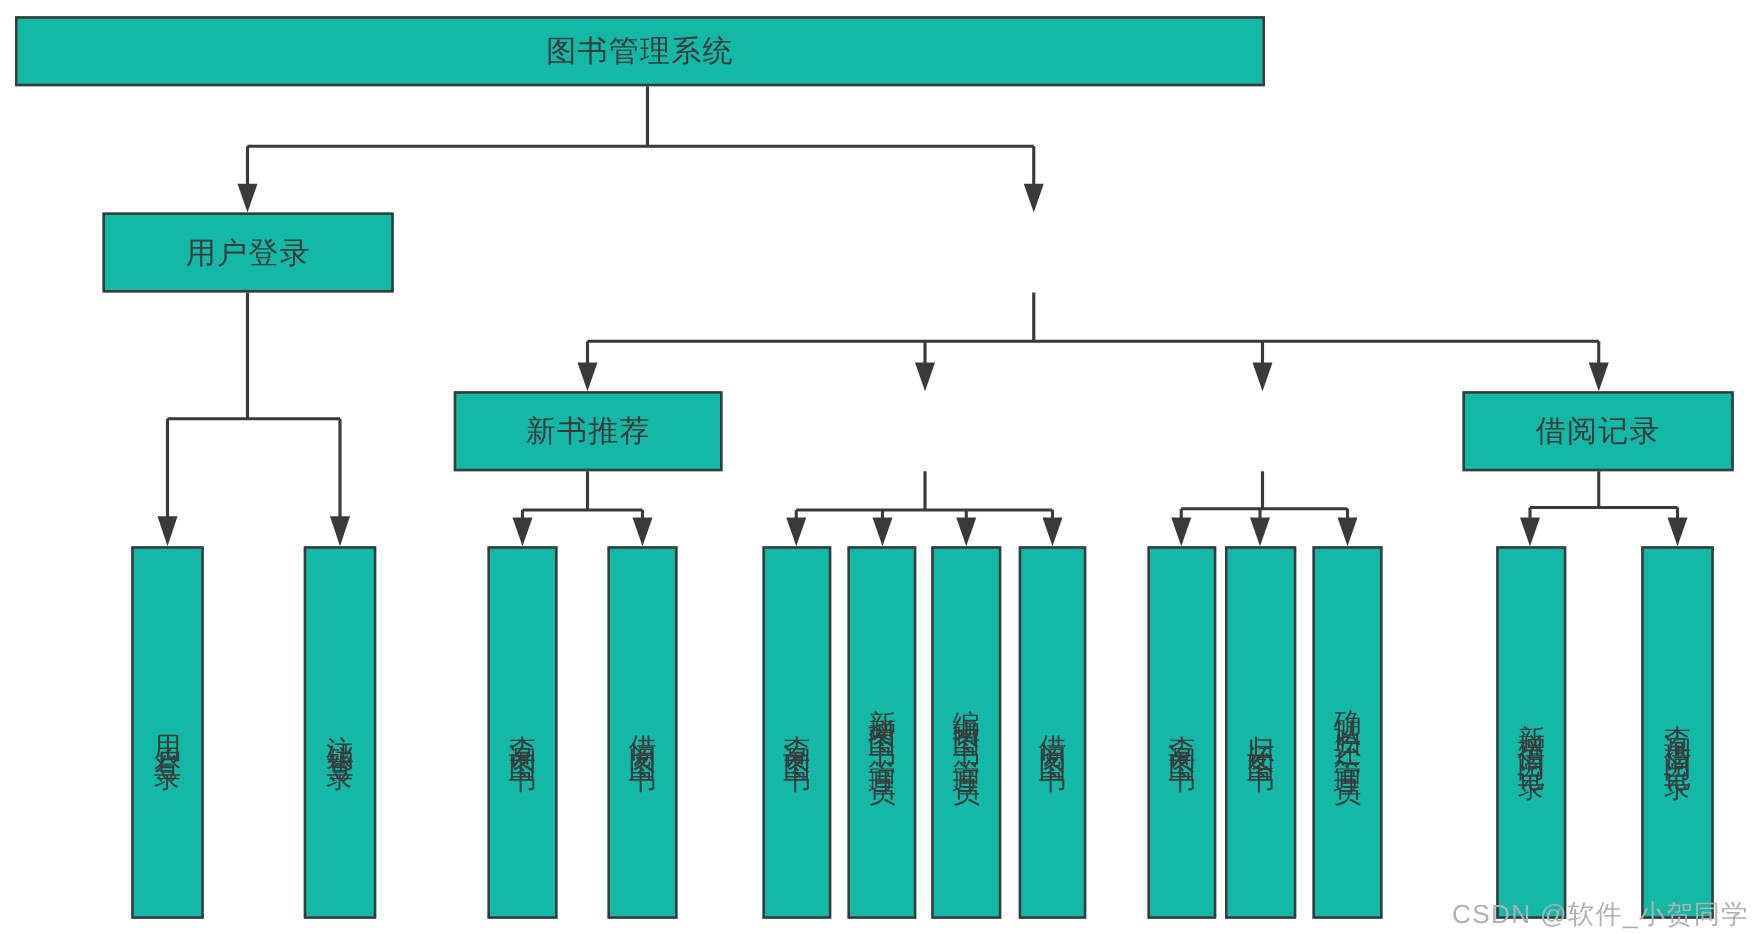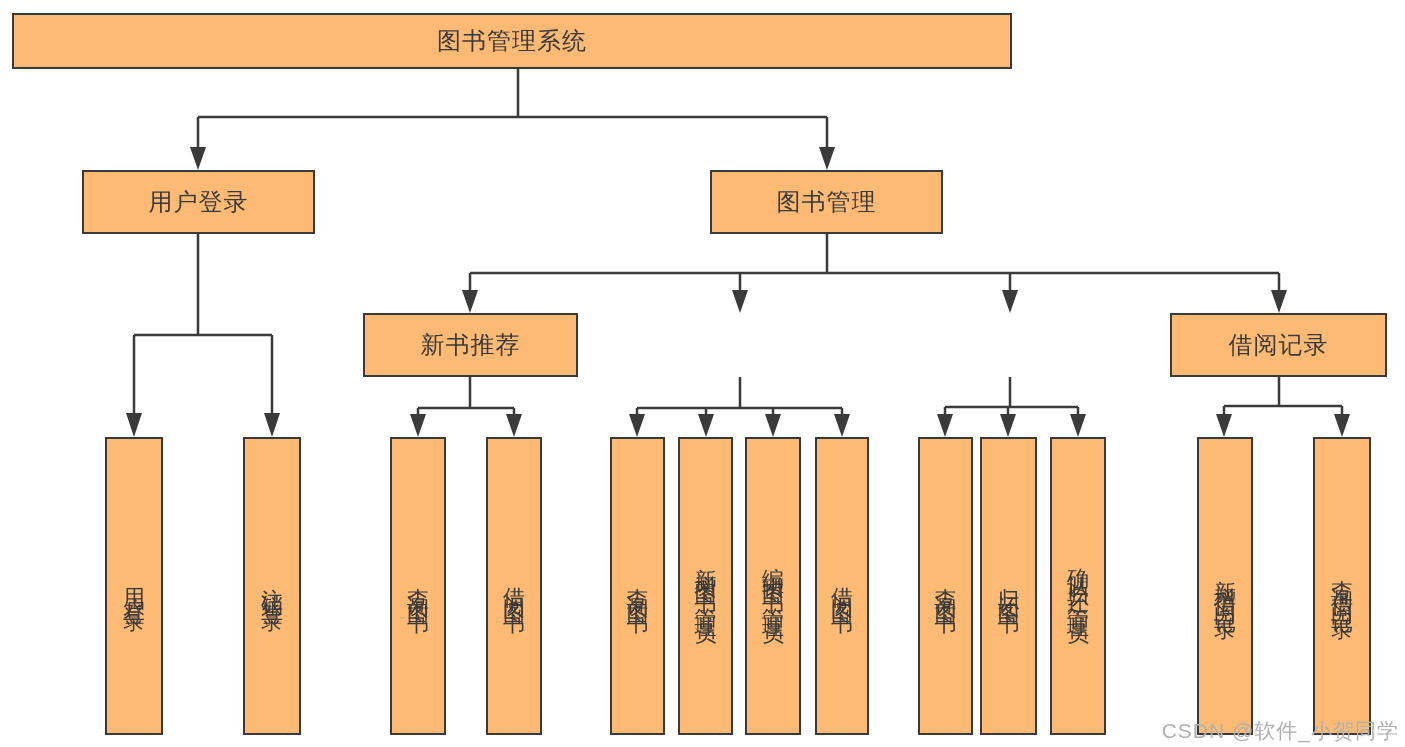--- a/index.html
+++ b/index.html
@@ -17,21 +17,21 @@
   }
   #connectors {
     position: absolute;
     left: 0;
     top: 0;
   }
   .node {
     position: absolute;
     box-sizing: border-box;
     border: 2.5px solid #3a3a3a;
-    background: #fdba74;
+    background: #14b8a6;
     display: flex;
     align-items: center;
     justify-content: center;
     color: #3a3a3a;
   }
   .node.h {
     font-size: 24px;
     letter-spacing: 1px;
     white-space: nowrap;
   }
@@ -115,21 +115,20 @@
     <polygon fill="#3a3a3a" stroke="none" points="1070,414 1086,414 1078,437"></polygon>
 
     <path d="M1279,377 V406 M1224,406 H1342 M1224,406 V415 M1342,406 V415"></path>
     <polygon fill="#3a3a3a" stroke="none" points="1216,414 1232,414 1224,437"></polygon>
     <polygon fill="#3a3a3a" stroke="none" points="1334,414 1350,414 1342,437"></polygon>
   </svg>
 
   <div class="node h root">图书管理系统</div>
 
   <div id="n-user" class="node h lvl2">用户登录</div>
-  <div id="n-mgmt" class="node h lvl2">图书管理</div>
 
   <div id="n-newbook" class="node h lvl3">新书推荐</div>
   <div id="n-records" class="node h lvl3">借阅记录</div>
 
   <div id="lf-a1" class="node leaf">
     <span class="leaf-text">用户登录</span>
   </div>
   <div id="lf-a2" class="node leaf">
     <span class="leaf-text">注销登录</span>
   </div>

